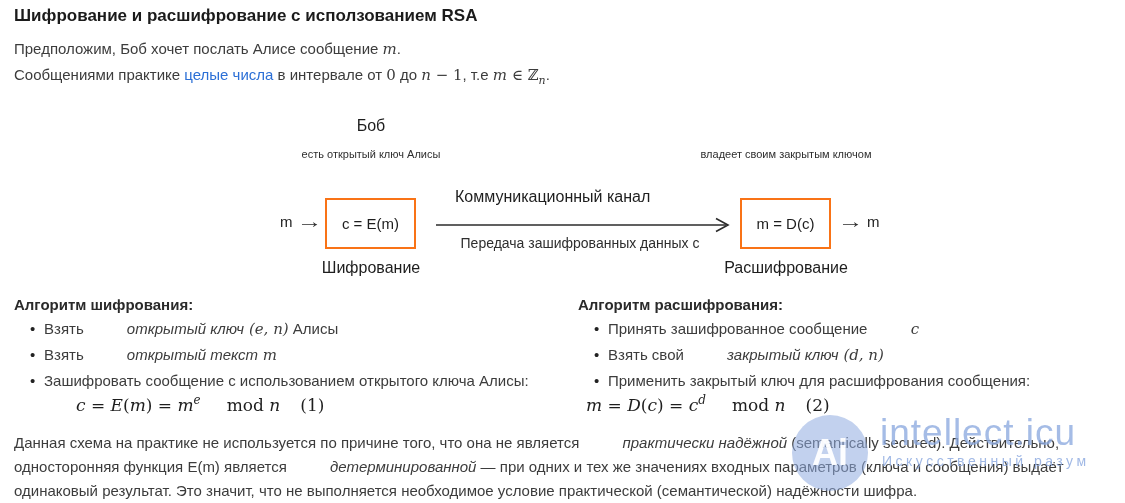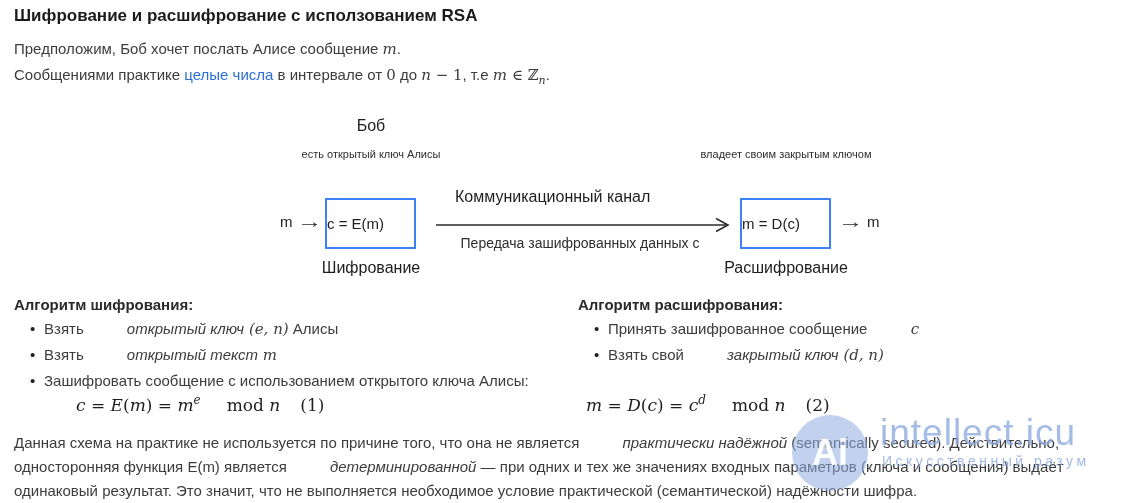--- a/index.html
+++ b/index.html
@@ -14,22 +14,22 @@
 
   .math   { font-family:"DejaVu Serif", serif; font-style:italic; }
   .mup    { font-family:"DejaVu Serif", serif; font-style:normal; }
   .it     { font-style:italic;margin-left:39px; }
   .link   { color:#2b6fd6; text-decoration:none; cursor:pointer;margin-top:18px; }
   sub.math{ font-size:11px; }
 
   
   .dg-name    { position:absolute; width:140px; text-align:center; font-size:16px; color:#1e1e1e; }
   .dg-caption { position:absolute; width:200px; text-align:center; font-size:11px; color:#2e2e2e; }
-  .dg-box     { position:absolute; width:91px; height:51px; border:2px solid #3b82f6; display:flex;
-                align-items:center; justify-content:flex-start; font-size:15px; color:#1e1e1e; box-sizing:border-box; }
+  .dg-box     { position:absolute; width:91px; height:51px; border:2px solid #f97316; display:flex;
+                align-items:center; justify-content:center; font-size:15px; color:#1e1e1e; box-sizing:border-box; }
   .dg-proc    { position:absolute; width:150px; text-align:center; font-size:16px; color:#1e1e1e; }
   .dg-m       { position:absolute; font-size:15px; color:#1e1e1e; display:flex; align-items:center; gap:7px; }
   .arrow-gl   { display:inline-block; font-size:19px; transform:scaleX(1.35); color:#2b2b2b; line-height:1; }
   .ch-title   { position:absolute; left:455px; top:188px; width:250px; text-align:left; font-size:16px; color:#1e1e1e; }
   .ch-caption { position:absolute; left:455px; top:235px; width:250px; text-align:center; font-size:14px; color:#2e2e2e; }
   .ch-arrow   { position:absolute; left:436px; top:217px; }
 
   
   .alg-heading { position:absolute; margin:0; font-size:15px; color:#2a2a2a; }
   .alg-heading b { font-weight:bold; }
@@ -101,20 +101,21 @@
     <li><span>Взять </span><span class="it">открытый ключ</span><span class="math"> (e, n)</span><span> Алисы</span></li>
     <li><span>Взять </span><span class="it">открытый текст</span><span class="math"> m</span><span></span></li>
     <li><span>Зашифровать сообщение с использованием открытого ключа Алисы:</span><span class="it"></span><span class="math"></span><span></span></li>
   </ul>
   <div class="formula" style="left:76px; top:393px;"><span class="math">c</span><span class="mup"> = </span><span class="math">E</span><span class="mup">(</span><span class="math">m</span><span class="mup">) = </span><span class="math">m</span><sup class="math fsup">e</sup><span class="mup fmod">mod</span><span class="math"> n</span><span class="mup fnum">(1)</span></div>
 
   <h2 class="alg-heading" style="left:578px; top:296px;"><b>Алгоритм расшифрования</b><span>:</span></h2>
   <ul class="alg-list" style="left:608px; top:320px;">
     <li><span>Принять зашифрованное сообщение </span><span class="it"></span><span class="math">c</span><span></span></li>
     <li><span>Взять свой </span><span class="it">закрытый ключ</span><span class="math"> (d, n)</span><span></span></li>
+    <li><span>Применить закрытый ключ для расшифрования сообщения:</span><span class="it"></span><span class="math"></span><span></span></li>
   </ul>
   <div class="formula" style="left:586px; top:393px;"><span class="math">m</span><span class="mup"> = </span><span class="math">D</span><span class="mup">(</span><span class="math">c</span><span class="mup">) = </span><span class="math">c</span><sup class="math fsup">d</sup><span class="mup fmod">mod</span><span class="math"> n</span><span class="mup fnum">(2)</span></div>
 
   <p class="footer-para"><span>Данная схема на практике не используется по причине того, что она не является </span><span class="it">практически надёжной</span><span> (semantically secured). Действительно, односторонняя функция E(m) является </span><span class="it">детерминированной</span><span> — при одних и тех же значениях входных параметров (ключа и сообщения) выдаёт одинаковый результат. Это значит, что не выполняется необходимое условие практической (семантической) надёжности шифра.</span></p>
 
   <div class="watermark">
     <div class="wm-logo">Ai</div>
     <div class="wm-brand">intellect.icu</div>
     <div class="wm-tagline">Искусственный разум</div>
   </div>

